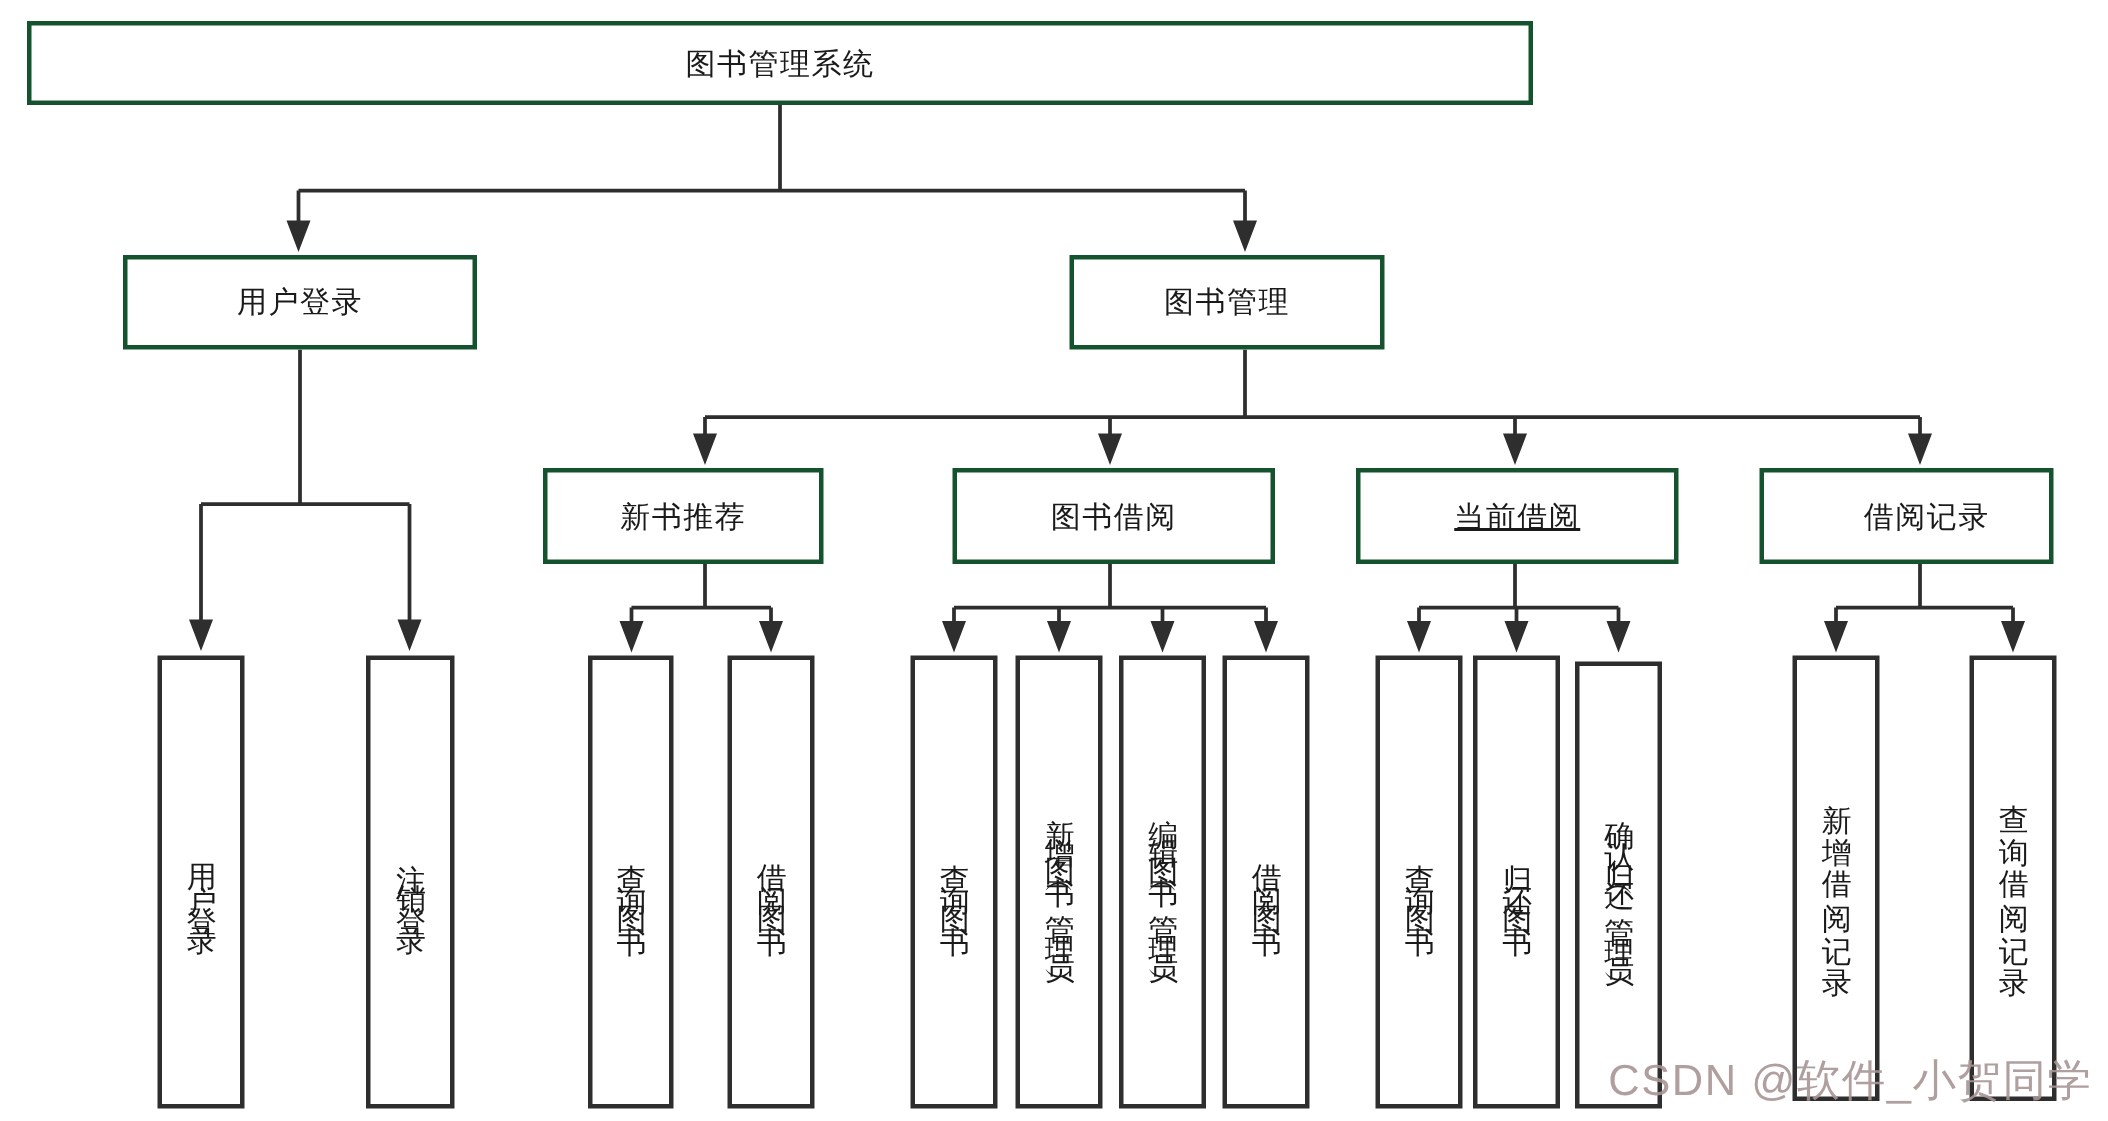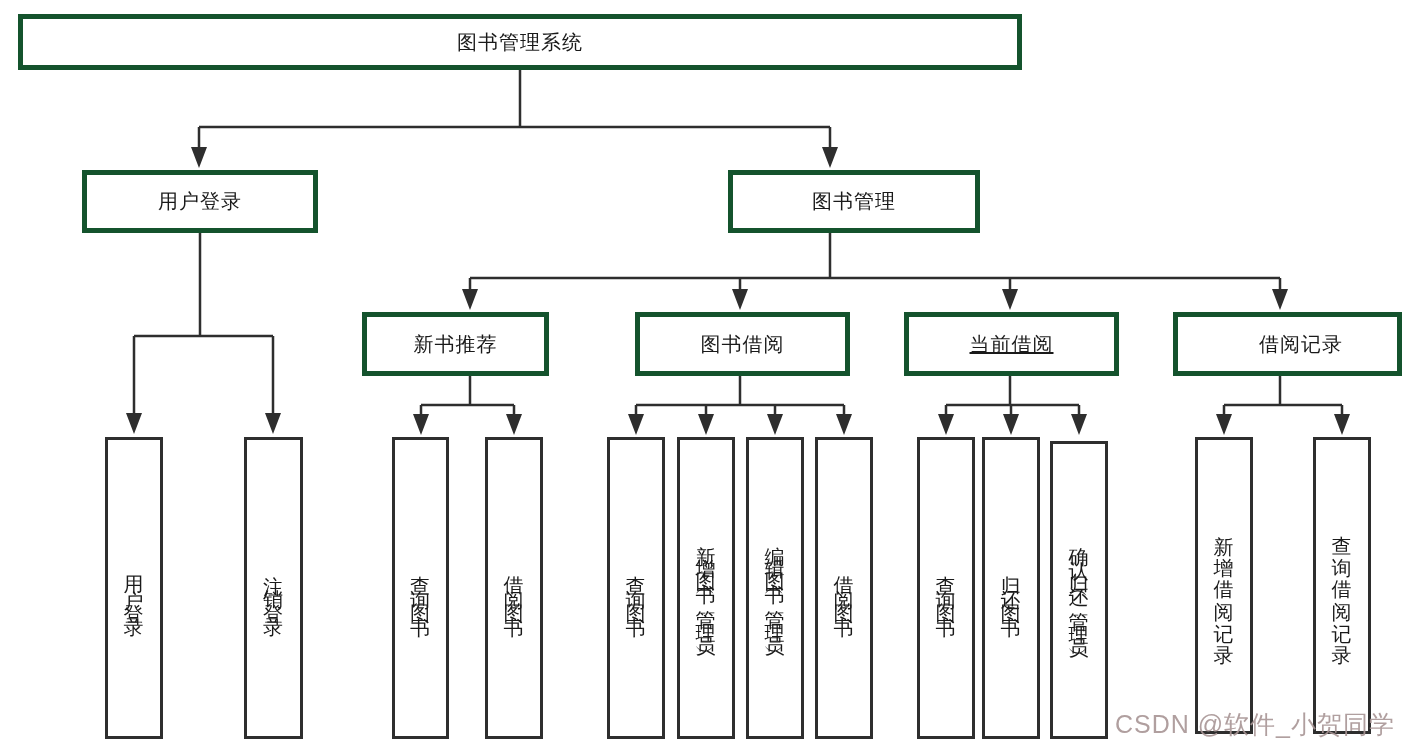--- a/index.html
+++ b/index.html
@@ -1,40 +1,40 @@
 <!DOCTYPE html>
 <html><head>
 <meta charset="utf-8">
 <style>
   html,body{margin:0;padding:0;background:#ffffff;}
   body{font-family:"Liberation Sans","DejaVu Sans",sans-serif;color:#1a1a1a;}
   #canvas{position:relative;width:1405px;height:747px;background:#ffffff;overflow:hidden;}
   #wires{position:absolute;left:0;top:0;z-index:1;}
   .hbox{
     position:absolute;z-index:2;box-sizing:border-box;
-    border:5px solid #14532d;background:#ffffff;
+    border:3px solid #14532d;background:#ffffff;
     display:flex;align-items:center;justify-content:center;
     font-size:20px;letter-spacing:1px;white-space:nowrap;
   }
   .vbox{
     position:absolute;z-index:2;box-sizing:border-box;
     border:3px solid #2e2e2e;background:#ffffff;
     display:flex;align-items:center;justify-content:center;
     font-size:20px;
   }
   .vbox .vtext{
     writing-mode:vertical-rl;text-orientation:mixed;
     line-height:1;display:block;
   }
   .sp4 .vtext{letter-spacing:14px;}
   .sp6 .vtext{letter-spacing:22px;}
   .sp9 .vtext{letter-spacing:13px;}
   #watermark{
     position:absolute;z-index:3;right:10px;bottom:6px;
-    font-size:25px;color:#a89595;opacity:0.9;
+    font-size:29px;color:#a89595;opacity:0.9;
     letter-spacing:1px;white-space:nowrap;
   }
 </style>
 </head>
 <body>
 
 <div id="canvas">
 
   <svg id="wires" width="1405" height="747" viewBox="0 0 1405 747" xmlns="http://www.w3.org/2000/svg">
     <path d="
@@ -58,34 +58,34 @@
       M1224 435 L1216 414 L1232 414 Z  M1342 435 L1334 414 L1350 414 Z" fill="#2e2e2e" stroke="none"></path>
   </svg>
 
   <div class="hbox" style="left:18px;top:14px;width:1004px;height:56px;">
     <span>图书管理系统</span>
   </div>
 
   <div class="hbox" style="left:82px;top:170px;width:236px;height:63px;">
     <span>用户登录</span>
   </div>
-  <div class="hbox" style="left:728px;top:170px;width:252px;height:63px;">
+  <div class="hbox" style="left:713px;top:170px;width:210px;height:63px;">
     <span>图书管理</span>
   </div>
 
   <div class="hbox" style="left:362px;top:312px;width:187px;height:64px;">
     <span>新书推荐</span>
   </div>
   <div class="hbox" style="left:635px;top:312px;width:215px;height:64px;">
     <span>图书借阅</span>
   </div>
   <div class="hbox" style="left:904px;top:312px;width:215px;height:64px;text-decoration:underline;">
     <span>当前借阅</span>
   </div>
-  <div class="hbox" style="left:1173px;top:312px;width:229px;height:64px;padding-left:27px;">
+  <div class="hbox" style="left:1173px;top:312px;width:196px;height:64px;padding-left:27px;">
     <span>借阅记录</span>
   </div>
 
   <div class="vbox sp4" style="left:105px;top:437px;width:58px;height:302px;">
     <span class="vtext">用户登录</span>
   </div>
   <div class="vbox sp4" style="left:244px;top:437px;width:59px;height:302px;">
     <span class="vtext">注销登录</span>
   </div>
 

